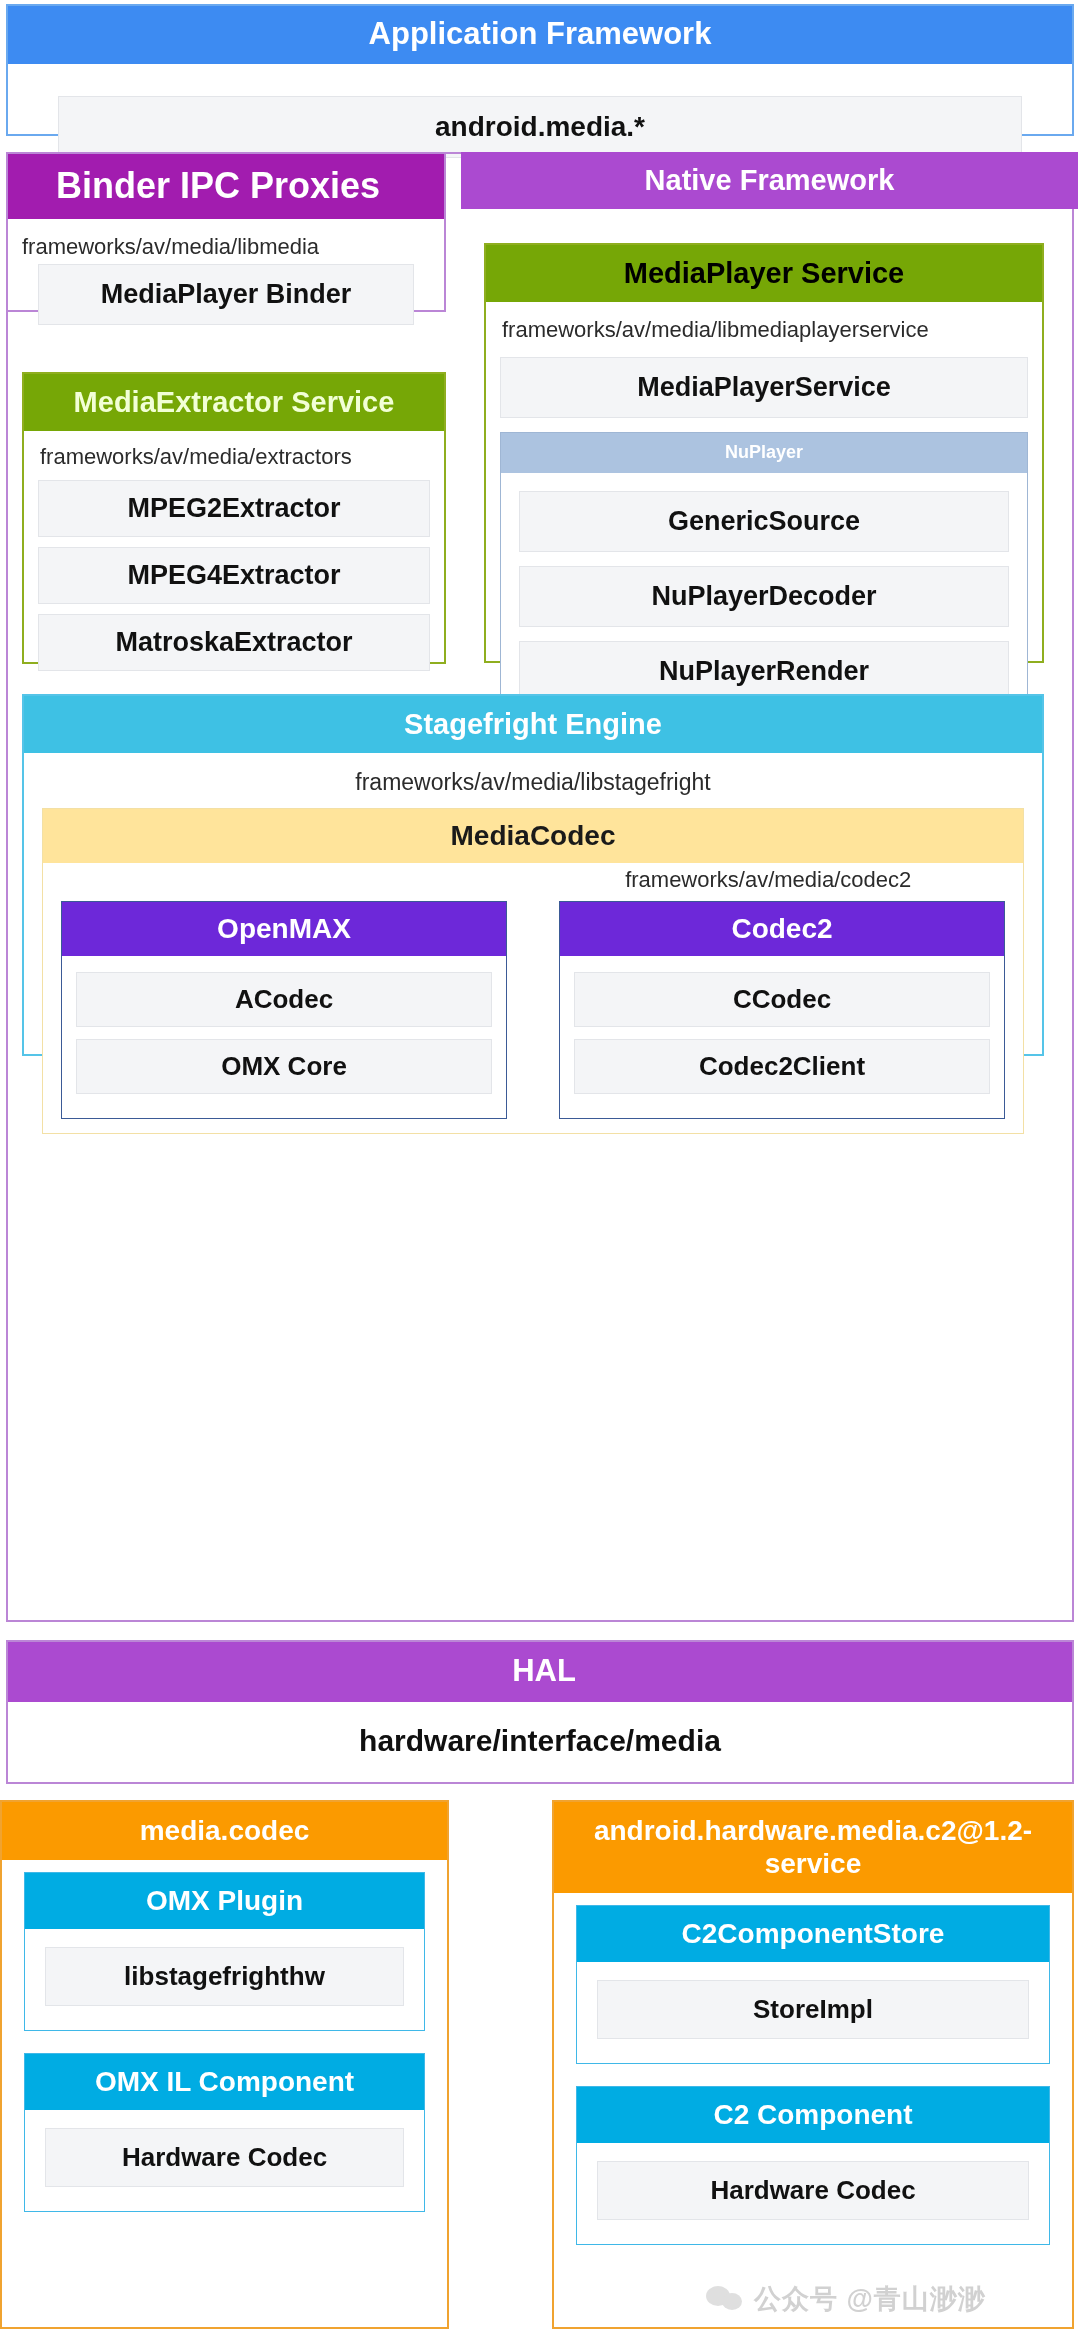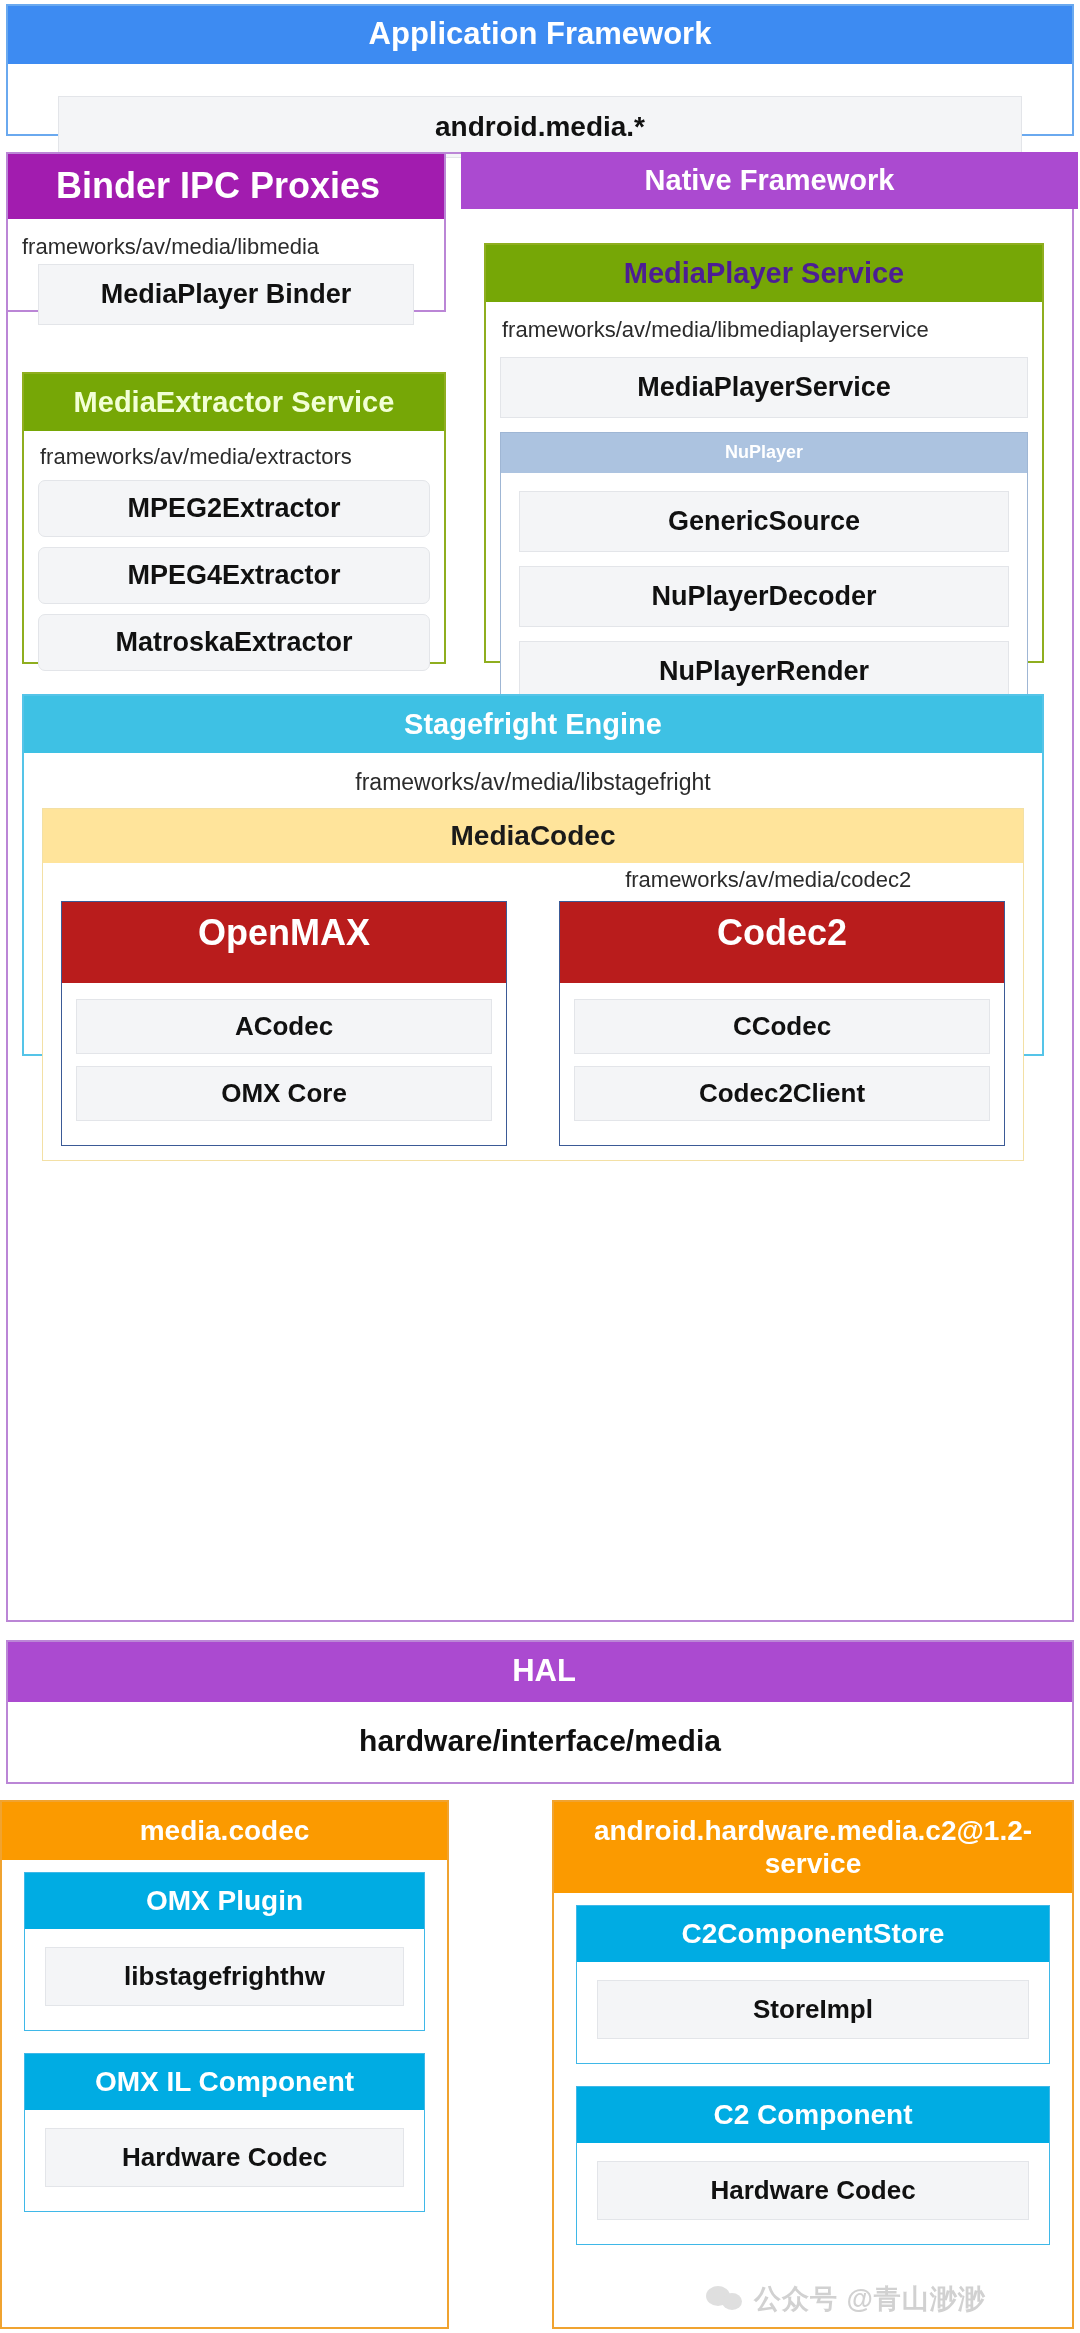--- a/index.html
+++ b/index.html
@@ -101,21 +101,21 @@
   
   #mediaplayer-service {
     position: absolute;
     left: 484px; top: 243px; width: 560px; height: 420px;
     border-color: #8fae1f;
   }
   #mediaplayer-service > .bar {
     background: #76a706;
     font-size: 29px;
     padding: 11px 0 12px 0;
-    color: #4c1d95;
+    color: #000000;
   }
   #mediaplayer-service .path { text-align: left; margin: 9px 0 6px 2px; font-size: 22px; }
   #mediaplayer-service > .body { padding: 6px 14px 12px 14px; }
 
   
   #nuplayer {
     border-color: #9fb6d4; border-width: 1px;
   }
   #nuplayer > .bar {
     background: #acc3e0;
@@ -133,21 +133,21 @@
     border-color: #8fae1f;
   }
   #mediaextractor-service > .bar {
     background: #76a706;
     font-size: 29px;
     padding: 11px 0 12px 0;
     color: #f2ffd6;
   }
   #mediaextractor-service .path { text-align: left; margin: 9px 0 2px 2px; font-size: 22px; }
   #mediaextractor-service > .body { padding: 4px 14px 10px 14px; }
-  #mediaextractor-service .leaf { margin: 10px 0; padding: 12px 6px; border-radius: 7px; }
+  #mediaextractor-service .leaf { margin: 10px 0; padding: 12px 6px; }
 
   
   #stagefright {
     position: absolute;
     left: 22px; top: 694px; width: 1022px; height: 362px;
     border-color: #55c4e8;
   }
   #stagefright > .bar {
     background: #3ec1e4;
     font-size: 29px;
@@ -173,23 +173,23 @@
     color: #2b2b2b; font-size: 22px;
   }
   .codec-row {
     display: flex;
     gap: 52px;
     margin-top: 34px;
   }
   .codec-col { flex: 1; }
   .codec-box { border-color: #3b5a96; border-width: 1px; }
   .codec-box > .bar {
-    background: #b91c1c;
-    font-size: 36px;
-    padding: 10px 0 28px 0;
+    background: #6d28d9;
+    font-size: 28px;
+    padding: 10px 0 11px 0;
   }
   .codec-box > .body { padding: 4px 14px 12px 14px; }
   .codec-box .leaf { margin: 12px 0; padding: 11px 6px; font-size: 26px; }
 
   
   #hal {
     position: absolute;
     left: 6px; top: 1640px; width: 1068px; height: 144px;
     border-color: #bb86d6;
   }

